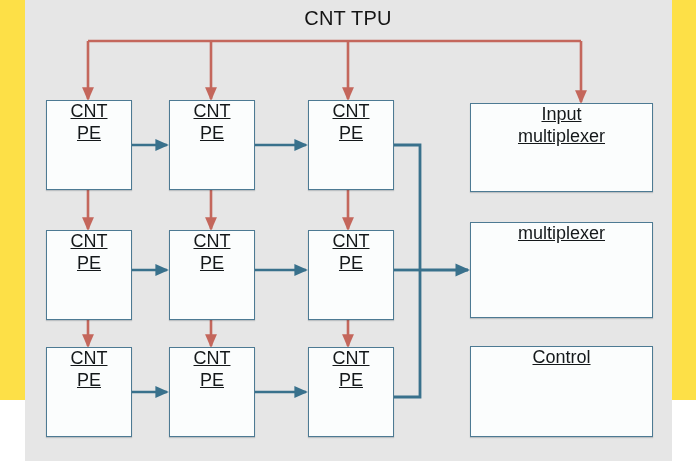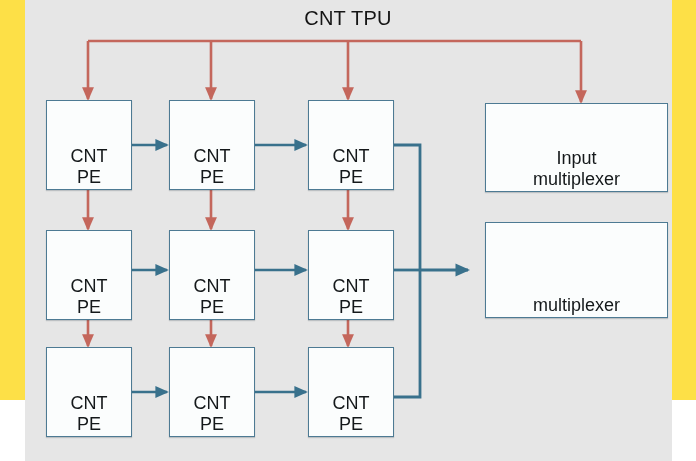--- a/index.html
+++ b/index.html
@@ -34,37 +34,38 @@
     top: 0;
     width: 696px;
     height: 461px;
   }
   .node-box {
     position: absolute;
     background: #fbfdfd;
     border: 1.6px solid #4d7a93;
     box-sizing: border-box;
     display: flex;
-    align-items: flex-end;
+    align-items: flex-start;
     justify-content: center;
     text-align: center;
     color: #14181a;
     line-height: 1.2;
     box-shadow: 0 1px 1px rgba(40,60,75,0.22);
+    text-decoration: underline;
   }
   .pe-box {
     width: 86px;
     height: 90px;
     font-size: 18px;
   }
   .pe-box .lines {
     display: block;
   }
   .side-box {
-    left: 485px;
+    left: 470px;
     width: 183px;
     font-size: 18px;
   }
   #input-multiplexer-box { top: 103px; height: 89px; }
   #output-multiplexer-box { top: 222px; height: 96px; }
   #control-box { top: 346px; height: 91px; }
   .diagram-title {
     position: absolute;
     left: 268px;
     top: 7px;
@@ -197,14 +198,19 @@
       <span class="pe-l2">multiplexer</span>
     </span>
   </div>
 
   <div class="node-box side-box" id="output-multiplexer-box">
     <span class="lines">
       <span class="pe-l2">multiplexer</span>
     </span>
   </div>
 
+  <div class="node-box side-box" id="control-box">
+    <span class="lines">
+      <span class="pe-l1">Control</span>
+    </span>
+  </div>
 
 </div>
 
 </body></html>

